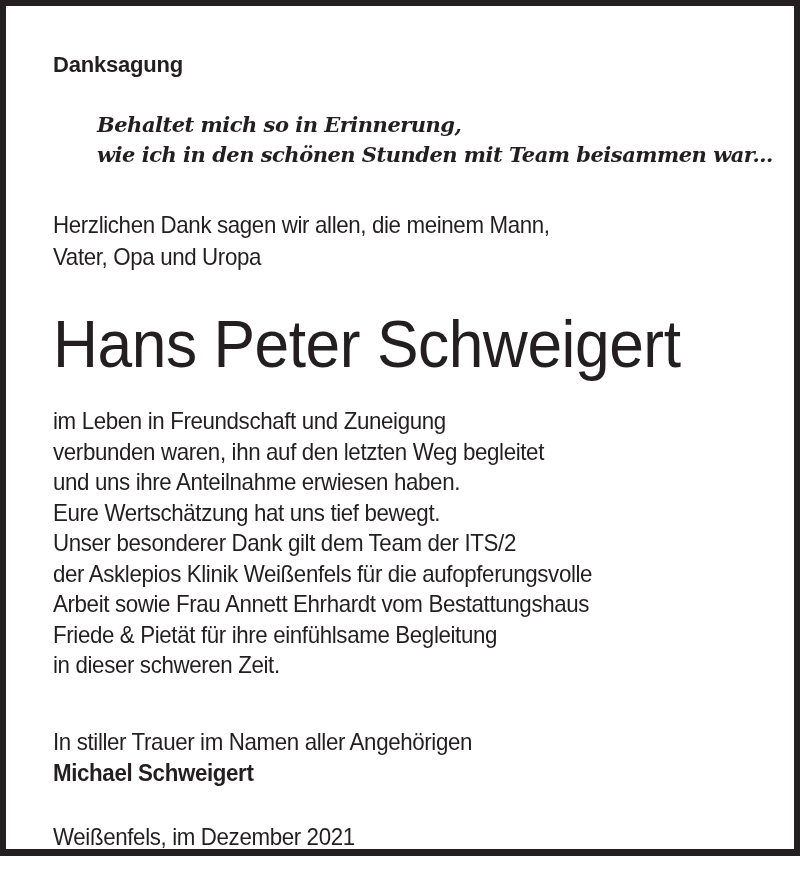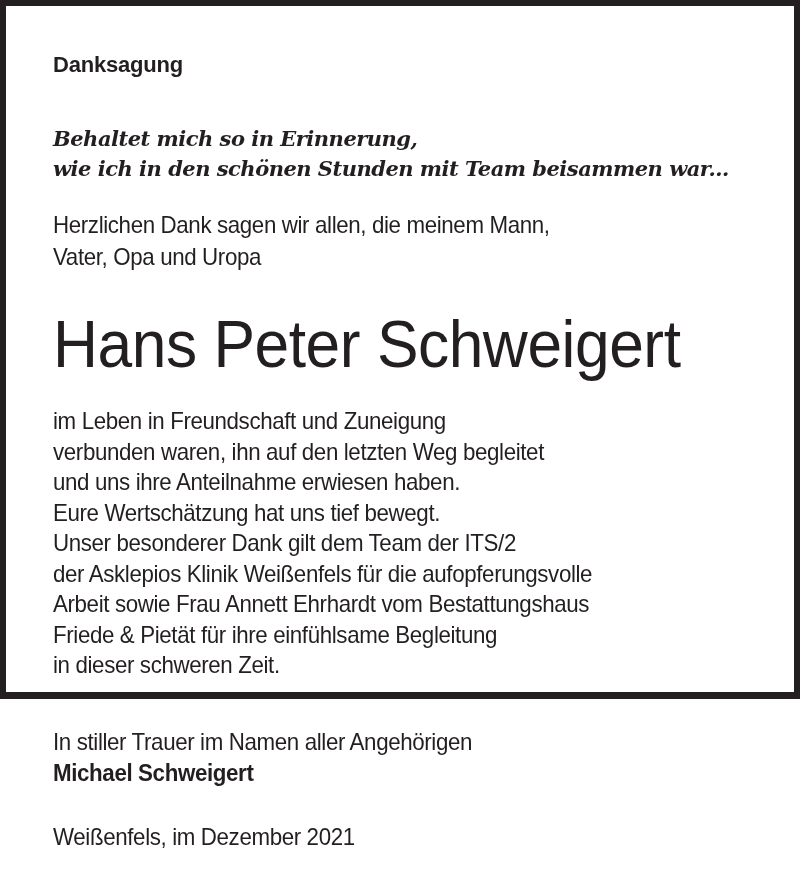--- a/index.html
+++ b/index.html
@@ -10,47 +10,48 @@
     body {
       width: 800px;
       height: 889px;
       overflow: hidden;
       position: relative;
     }
     .frame {
       position: absolute;
       left: 0; top: 0;
       width: 800px;
-      height: 699px;
+      height: 856px;
       box-sizing: border-box;
       border: 6px solid #231f20;
       border-bottom-width: 7px;
       background: #ffffff;
     }
     .t {
       position: absolute;
       left: 47px;
       color: #231f20;
       white-space: nowrap;
       font-family: "Liberation Sans", sans-serif;
     }
     .heading {
       top: 46px;
       font-size: 22px;
       font-weight: bold;
       letter-spacing: -0.2px;
     }
     .motto {
-      top: 118px;
+      top: 104px;
       font-family: "DejaVu Serif", serif;
       font-style: italic;
       font-weight: bold;
       font-size: 21px;
       line-height: 30px;
       letter-spacing: -0.5px;
+      margin-left: 44px;
     }
     .motto span { display: block; }
     .intro {
       top: 203px;
       font-size: 24px;
       line-height: 32px;
       letter-spacing: -0.4px;
       transform: scaleX(0.93);
       transform-origin: left top;
     }

